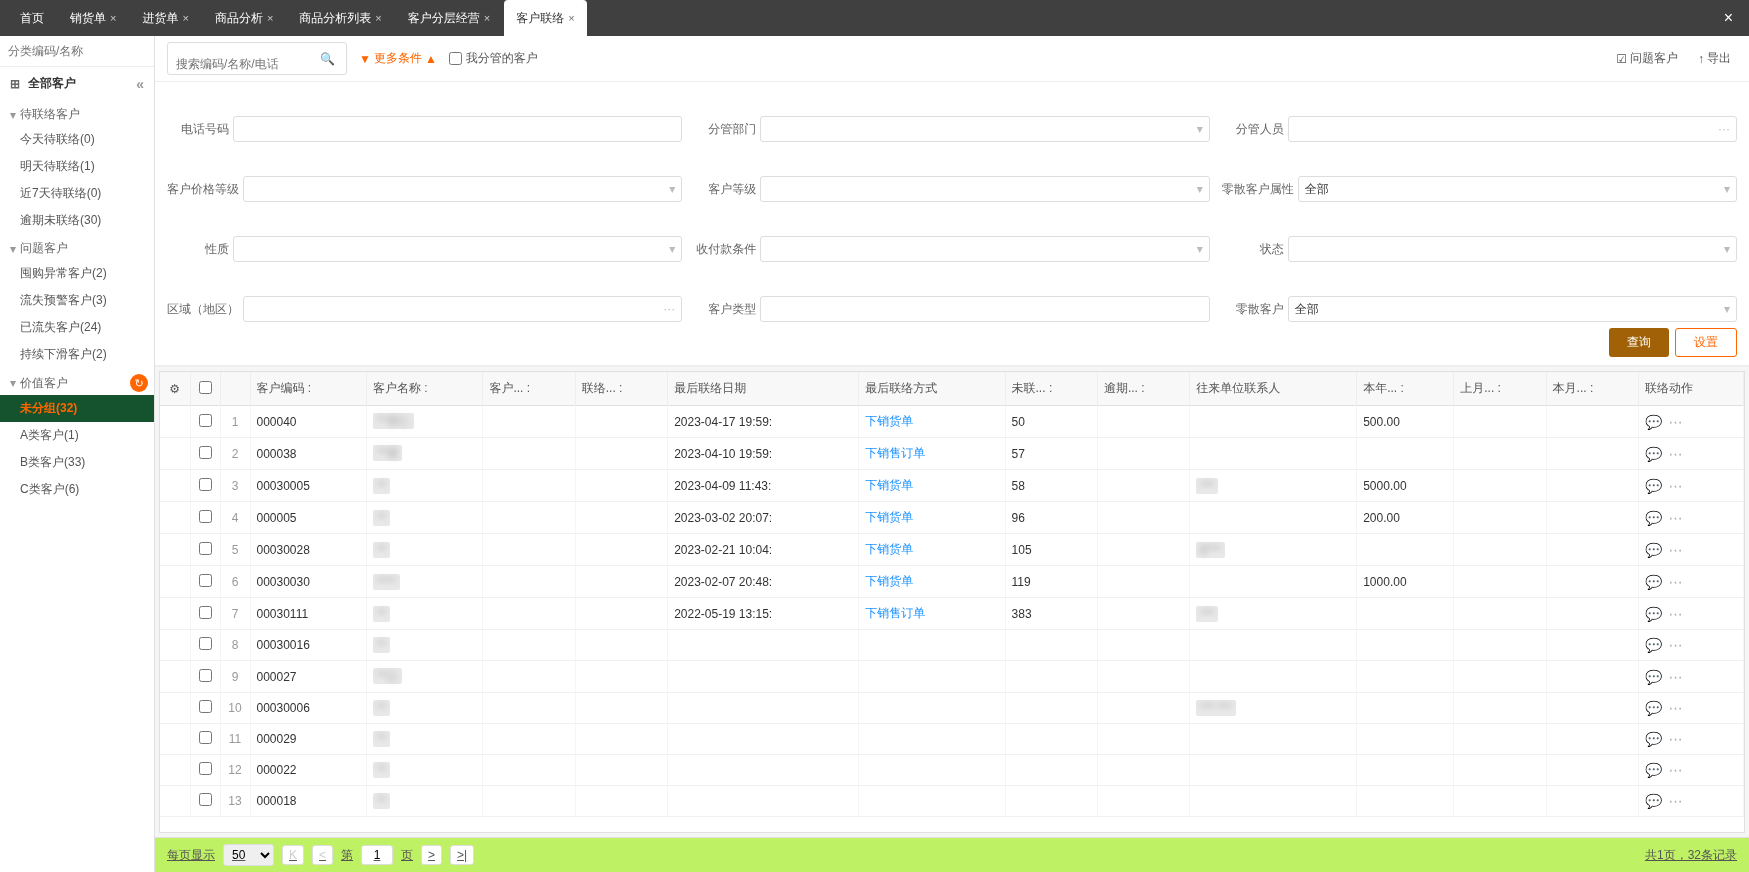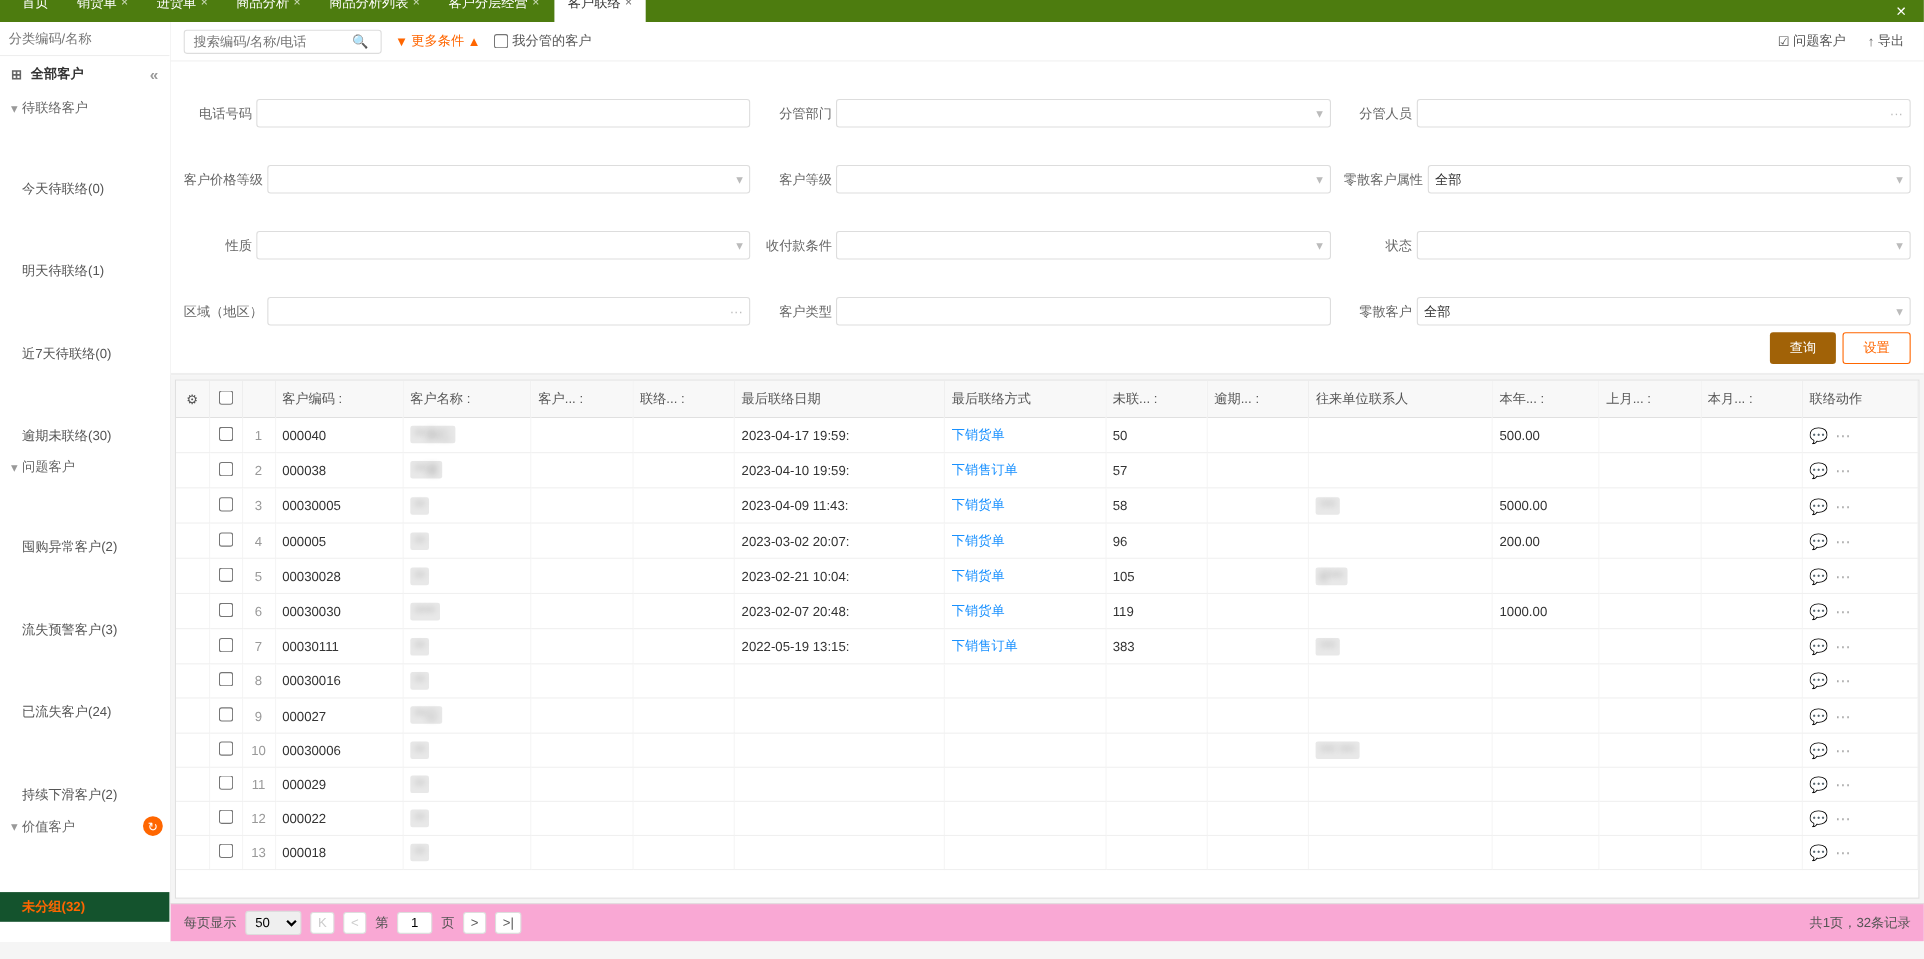--- a/index.html
+++ b/index.html
@@ -1,23 +1,23 @@
 <!DOCTYPE html>
 <html><head>
   <meta charset="utf-8">
   <style>
     * { box-sizing: border-box; margin: 0; padding: 0; font-family: 'Microsoft YaHei', Arial, sans-serif; font-size: 12px; }
     body { background: #f5f5f5; overflow: hidden; }
     
     
     .top-nav {
       display: flex;
-      align-items: flex-end;
-      background: #4d7c0f;
-      height: 20px;
+      align-items: center;
+      background: #404040;
+      height: 36px;
       padding: 0 8px;
       gap: 2px;
     }
     .nav-tab {
       padding: 0 12px;
       height: 36px;
       line-height: 36px;
       color: white;
       cursor: pointer;
       white-space: nowrap;
@@ -90,21 +90,20 @@
       align-items: center;
       gap: 4px;
       cursor: pointer;
     }
     .sidebar-group-title .arrow { color: #999; }
     .sidebar-item {
       padding: 5px 10px 5px 20px;
       color: #555;
       cursor: pointer;
       white-space: nowrap;
-      margin-top: 48px;
     }
     .sidebar-item.active { background: #14532d; color: #ff6600; font-weight: bold; }
     .sidebar-subgroup { padding-left: 0; }
 
     
     .content-area {
       flex: 1;
       display: flex;
       flex-direction: column;
       overflow: hidden;
@@ -129,20 +128,21 @@
       padding: 3px 8px;
       gap: 4px;
       min-width: 180px;
     }
     .filter-search-box input {
       border: none;
       outline: none;
       font-size: 12px;
       color: #999;
       width: 140px;
+      margin-top: 11px;
     }
     .more-conditions {
       color: #ff6600;
       cursor: pointer;
       display: flex;
       align-items: center;
       gap: 3px;
       white-space: nowrap;
     }
     .my-customers {
@@ -230,28 +230,29 @@
       color: transparent;
       text-shadow: 0 0 6px rgba(0,0,0,0.3);
       user-select: none;
       background: #e8e8e8;
       border-radius: 2px;
       padding: 1px 4px;
     }
 
     
     .table-footer {
-      background: #f9a8d4;
+      background: #bef264;
       border-top: 1px solid #e0e0e0;
       padding: 6px 12px;
       display: flex;
       align-items: center;
       gap: 8px;
       font-size: 12px;
       color: #555;
+      text-decoration: underline;
     }
     .page-size-select {
       border: 1px solid #ddd;
       border-radius: 3px;
       padding: 2px 4px;
       font-size: 12px;
     }
     .page-nav-btn {
       border: 1px solid #ddd;
       background: white;

